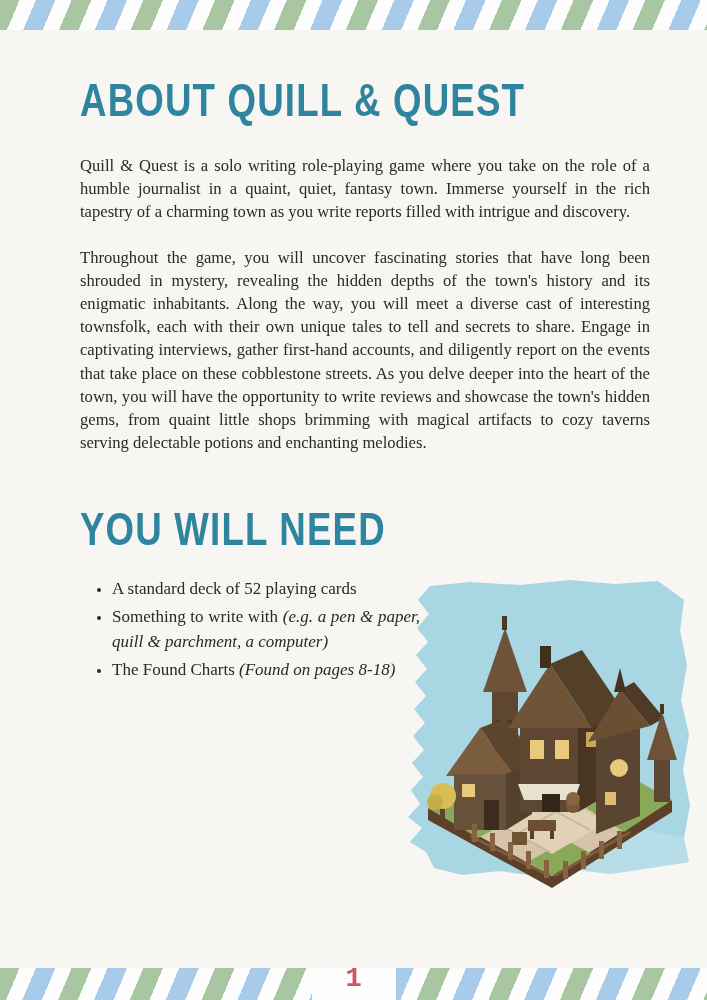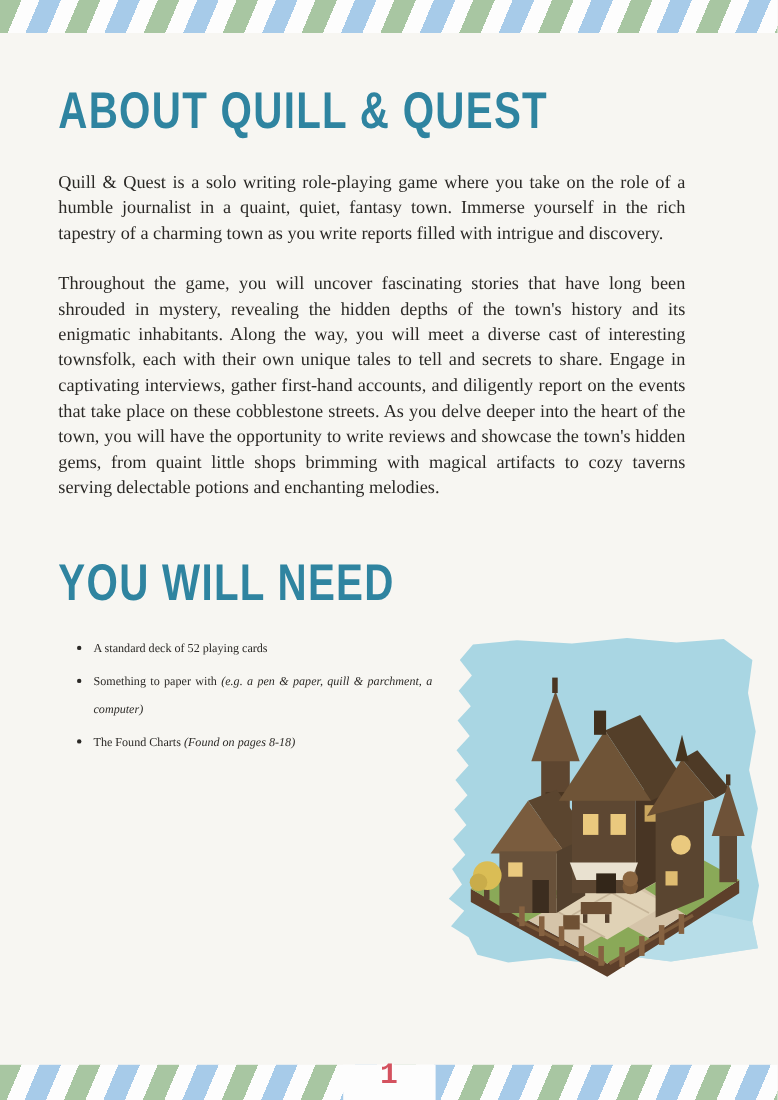--- a/index.html
+++ b/index.html
@@ -19,21 +19,21 @@
         #a8c6a2 0 18px,
         #fdfdfd 18px 33px,
         #a7cbe9 33px 51px,
         #fdfdfd 51px 66px);
   }
   .stripe-top{top:0;height:30px;}
   .stripe-bottom{bottom:0;height:32px;}
 
   .content{
     position:absolute;
-    left:53px;top:30px;width:570px;
+    left:80px;top:30px;width:570px;
   }
   .display-heading{
     color:#2f84a0;
     font-family:"Liberation Sans", sans-serif;
     font-weight:700;
     font-size:47px;
     line-height:1;
     letter-spacing:1.5px;
     transform:scaleX(.78);
     transform-origin:left center;
@@ -50,21 +50,21 @@
     text-align:justify;
   }
   p.first{margin-top:30px;}
   p.last{margin-top:26px;}
   strong{font-weight:normal;}
   em{}
   ul.need-list{
     margin:24px 0 0 0;
     padding:0 0 0 32px;
     width:308px;
-    font-size:11px;
+    font-size:17px;
     line-height:25.5px;
     text-align:justify;
   }
   ul.need-list li{margin:0 0 2px 0;}
   ul.need-list li::marker{font-size:13px;}
   .illustration{
     position:absolute;
     left:400px;top:570px;
     width:302px;height:328px;
   }
@@ -96,21 +96,21 @@
 
   <p class="first"><strong>Quill &amp; Quest is a solo writing role-playing game where you take on the role of a humble journalist in a quaint, quiet, fantasy town.</strong><span> Immerse yourself in the rich tapestry of a charming town as you write reports filled with intrigue and discovery.</span></p>
 
   <p>Throughout the game, you will uncover fascinating stories that have long been shrouded in mystery, revealing the hidden depths of the town's history and its enigmatic inhabitants. Along the way, you will meet a diverse cast of interesting townsfolk, each with their own unique tales to tell and secrets to share. Engage in captivating interviews, gather first-hand accounts, and diligently report on the events that take place on these cobblestone streets. As you delve deeper into the heart of the town, you will have the opportunity to write reviews and showcase the town's hidden gems, from quaint little shops brimming with magical artifacts to cozy taverns serving delectable potions and enchanting melodies.</p>
 
 
   <h2><span class="display-heading">YOU WILL NEED</span></h2>
 
   <ul class="need-list">
     <li><strong>A standard deck of  52 playing cards</strong><em></em></li>
-    <li><strong>Something to paper with</strong><em> (e.g. a pen &amp; paper, quill &amp; parchment, a computer)</em></li>
+    <li><strong>Something to write with</strong><em> (e.g. a pen &amp; paper, quill &amp; parchment, a computer)</em></li>
     <li><strong>The Found Charts</strong><em> (Found on pages 8-18)</em></li>
   </ul>
 </div>
 
 <svg class="illustration" viewBox="0 0 302 328" xmlns="http://www.w3.org/2000/svg">
 
   <path fill="#a9d6e3" d="M30,16 L70,12 L120,15 L170,10 L215,14 L258,11 L284,30 L280,60 L287,95 L281,130 L289,165 L283,200 L290,235 L284,268 L289,292 L250,298 L210,304 L170,299 L135,306 L100,301 L62,305 L34,298 L26,282 L10,272 L22,258 L8,247 L20,234 L11,220 L23,207 L12,193 L24,180 L13,166 L25,153 L14,139 L26,126 L15,112 L27,99 L16,85 L28,72 L17,58 L29,44 L18,30 Z"></path>
   <path fill="#bde0ea" opacity="0.7" d="M200,250 L284,268 L289,292 L250,298 L210,304 L170,299 Z"></path>
 
   <g>

